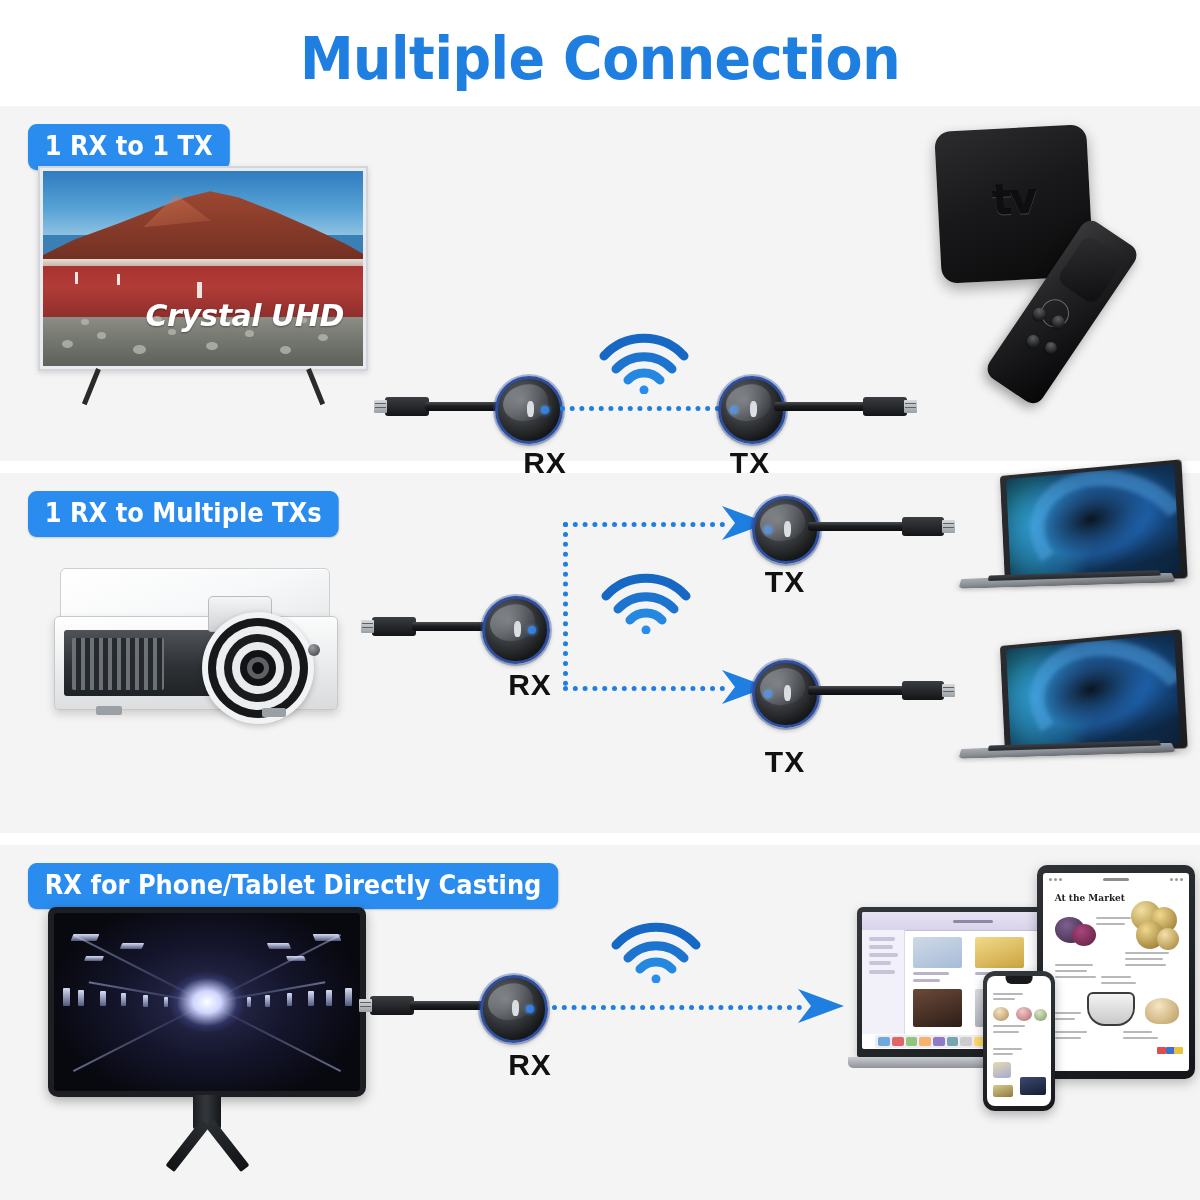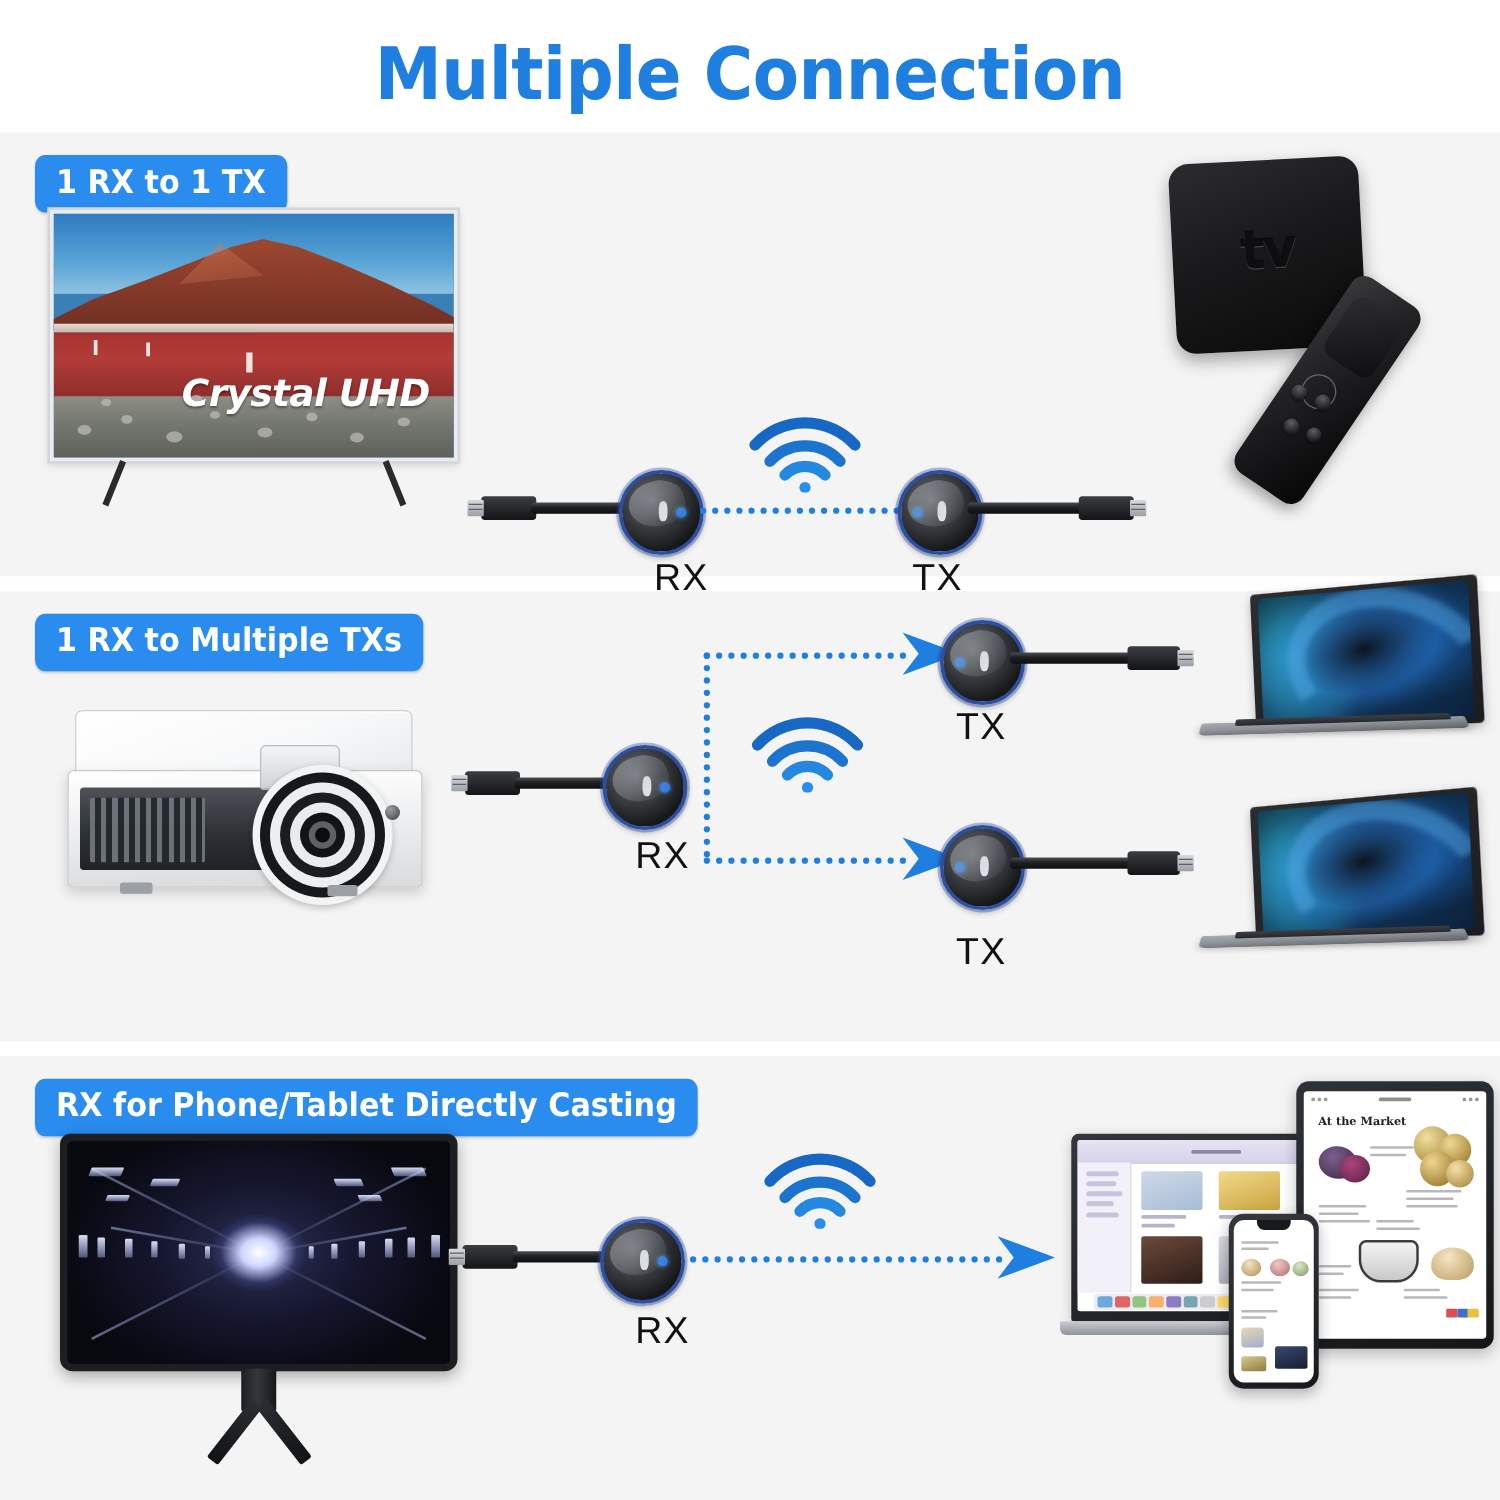--- a/index.html
+++ b/index.html
@@ -63,21 +63,21 @@
     white-space: nowrap;
   }
 
   .stage { position: absolute; left: 0; top: 0; width: 1200px; height: 100%; }
 
   
   .dev-label {
     position: absolute;
     color: #111111;
     font-size: 30px;
-    font-weight: 400;
+    font-weight: 700;
     font-family: "Liberation Sans", sans-serif;
     letter-spacing: 1px;
     text-align: center;
     width: 80px;
   }
 
   
   .tv-wrap { position: absolute; }
   .tv-bezel {
     position: absolute;

